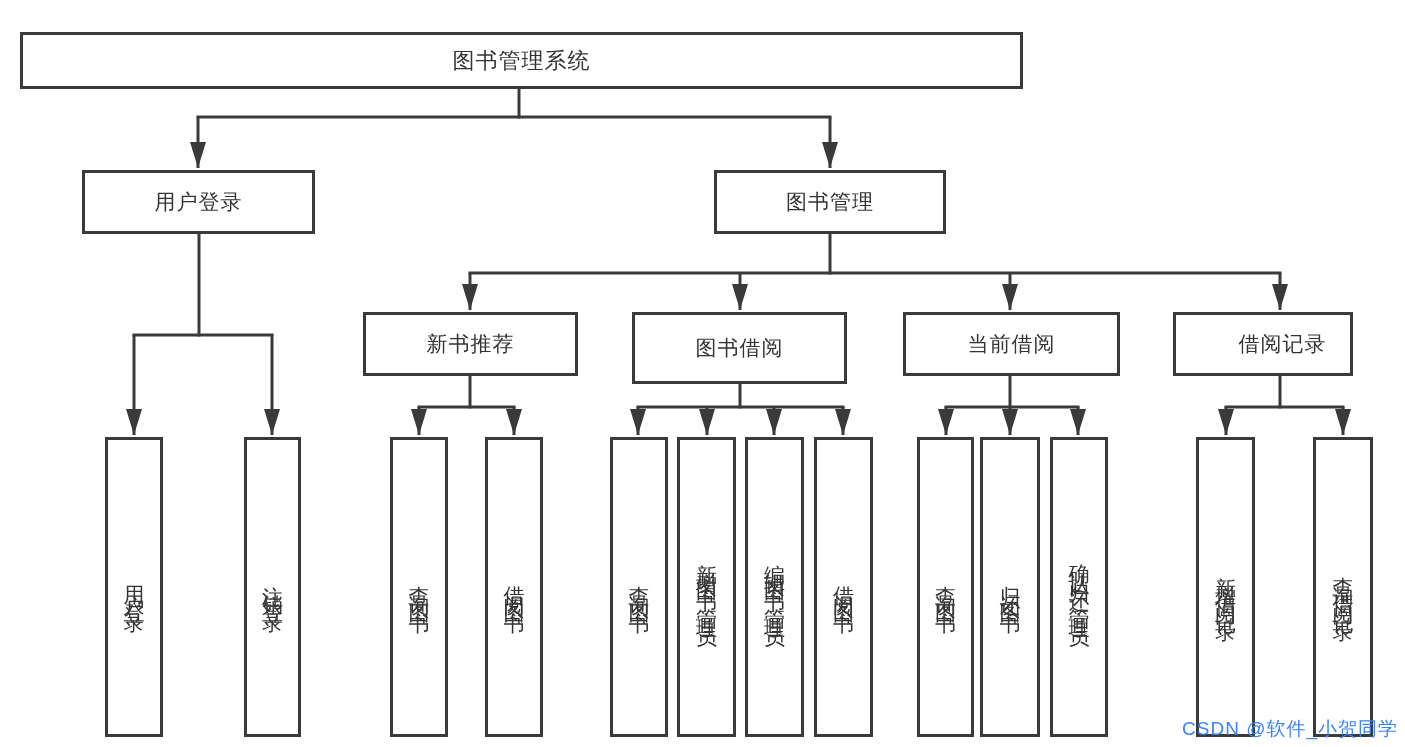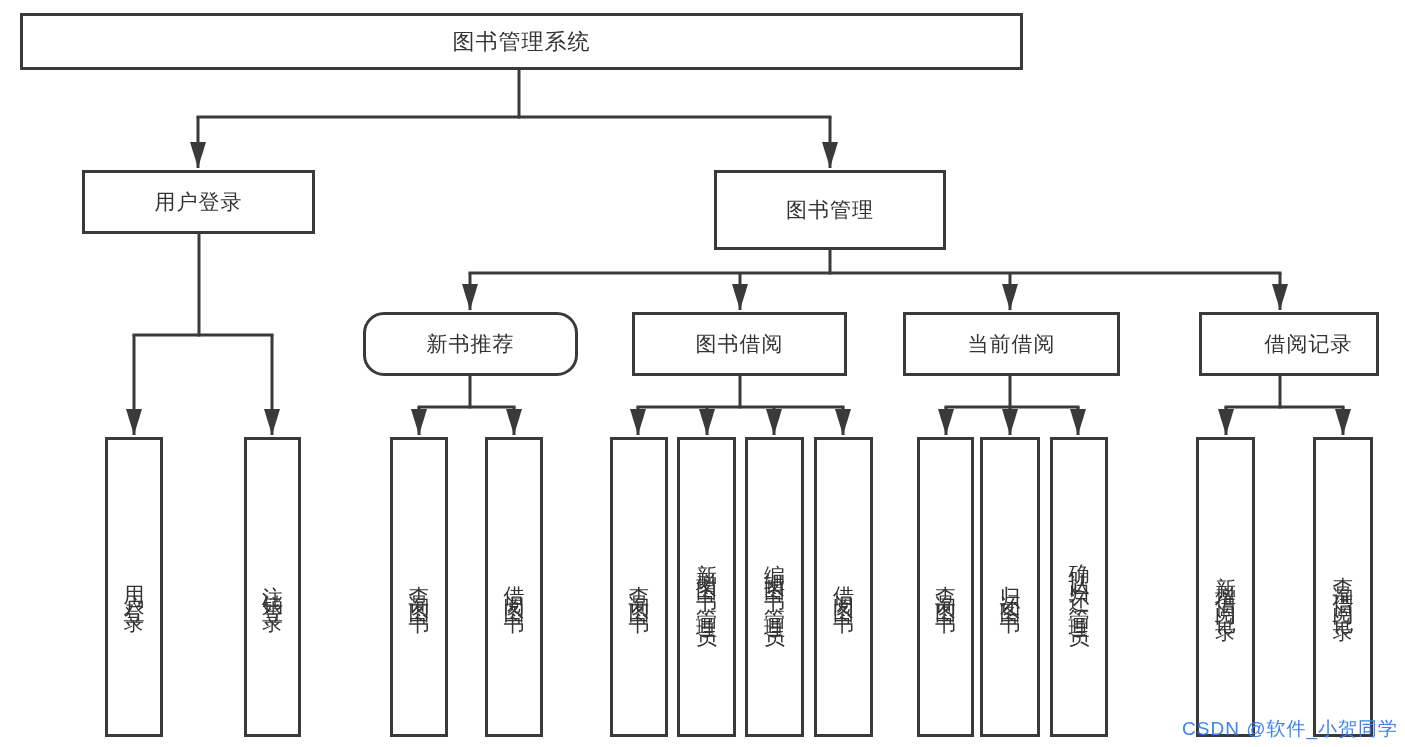--- a/index.html
+++ b/index.html
@@ -22,21 +22,21 @@
     background: #ffffff;
     border: 3px solid #3a3a3a;
     color: #333333;
     display: flex;
     align-items: center;
     justify-content: center;
     font-size: 21px;
     letter-spacing: 1px;
     white-space: nowrap;
   }
-  .root-box { font-size: 22px; }
+  .root-box { font-size: 22px; margin-top: 19px; }
   .vbox {
     writing-mode: vertical-rl;
     text-orientation: mixed;
     letter-spacing: 9px;
     font-size: 21px;
     white-space: normal;
   }
   .watermark {
     position: absolute;
     right: 7px;
@@ -97,26 +97,26 @@
       <line x1="1280" y1="376" x2="1280" y2="408.5"></line>
       <line x1="1224.5" y1="407" x2="1344.5" y2="407"></line>
       <line x1="1226" y1="407" x2="1226" y2="435" marker-end="url(#ah)"></line>
       <line x1="1343" y1="407" x2="1343" y2="435" marker-end="url(#ah)"></line>
     </g>
   </svg>
 
   <div class="box root-box" style="left:20px; top:13px; width:1003px; height:57px;">图书管理系统</div>
 
   <div class="box" style="left:82px; top:170px; width:233px; height:64px;">用户登录</div>
-  <div class="box" style="left:714px; top:170px; width:232px; height:80px;">图书管理</div>
+  <div class="box" style="left:714px; top:170px; width:232px; height:64px;">图书管理</div>
 
-  <div class="box" style="left:363px; top:312px; width:215px; height:64px;border-radius:21px;">新书推荐</div>
-  <div class="box" style="left:632px; top:312px; width:215px; height:64px;font-family:Liberation Serif, serif;">图书借阅</div>
+  <div class="box" style="left:363px; top:312px; width:215px; height:64px;">新书推荐</div>
+  <div class="box" style="left:632px; top:312px; width:215px; height:72px;font-family:Liberation Serif, serif;">图书借阅</div>
   <div class="box" style="left:903px; top:312px; width:217px; height:64px;">当前借阅</div>
-  <div class="box" style="left:1199px; top:312px; width:180px; height:64px;padding-left:39px;">借阅记录</div>
+  <div class="box" style="left:1173px; top:312px; width:180px; height:64px;padding-left:39px;">借阅记录</div>
 
   <div class="box vbox" style="left:105px; top:437px; width:58px; height:300px;">用户登录</div>
   <div class="box vbox" style="left:244px; top:437px; width:57px; height:300px;">注销登录</div>
 
   <div class="box vbox" style="left:390px; top:437px; width:58px; height:300px;">查询图书</div>
   <div class="box vbox" style="left:485px; top:437px; width:58px; height:300px;">借阅图书</div>
 
   <div class="box vbox" style="left:610px; top:437px; width:58px; height:300px;">查询图书</div>
   <div class="box vbox" style="left:677px; top:437px; width:59px; height:300px;">新增图书（管理员）</div>
   <div class="box vbox" style="left:745px; top:437px; width:59px; height:300px;">编辑图书（管理员）</div>

